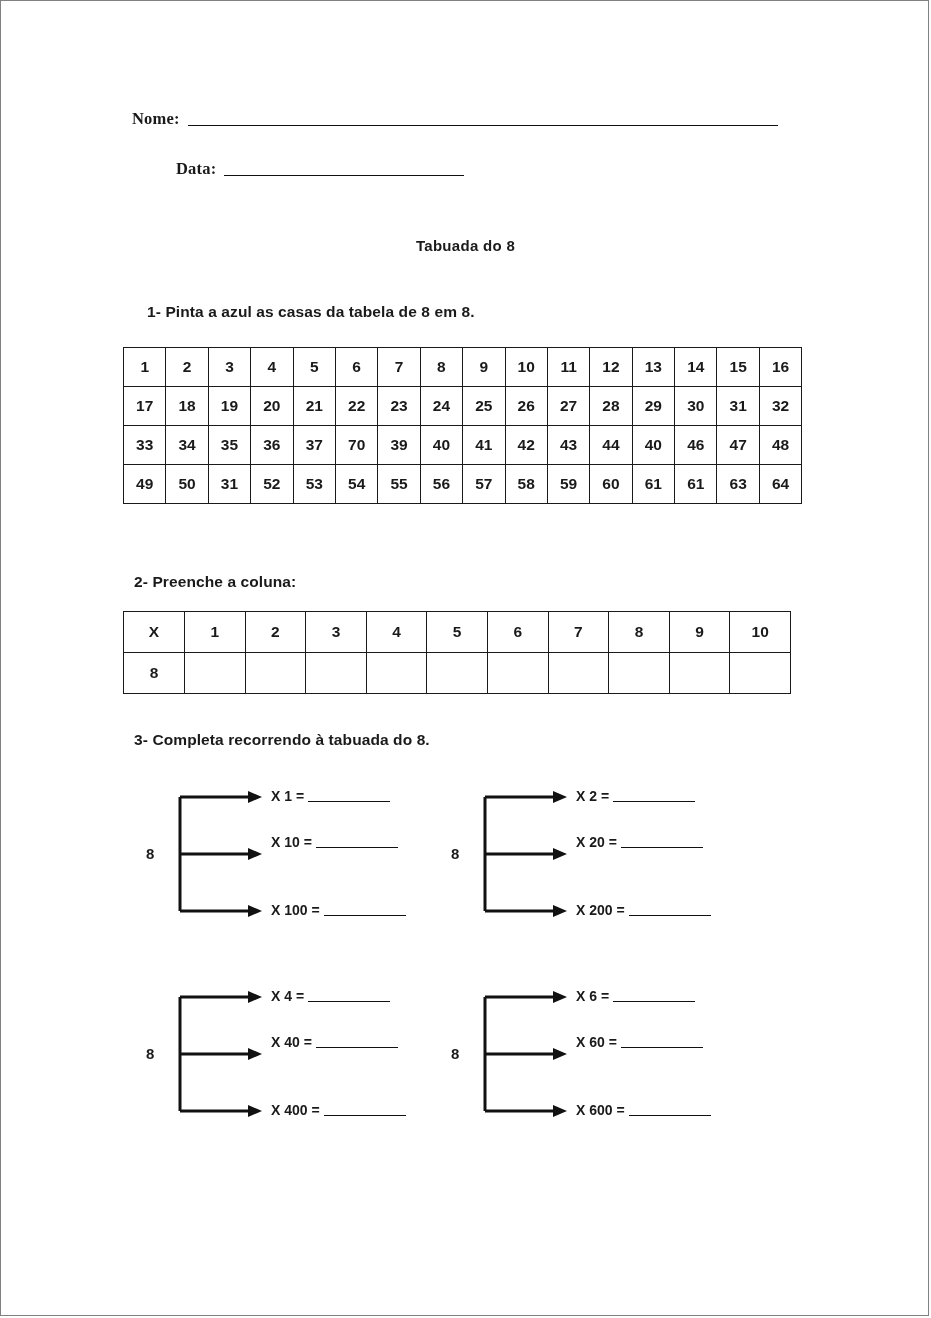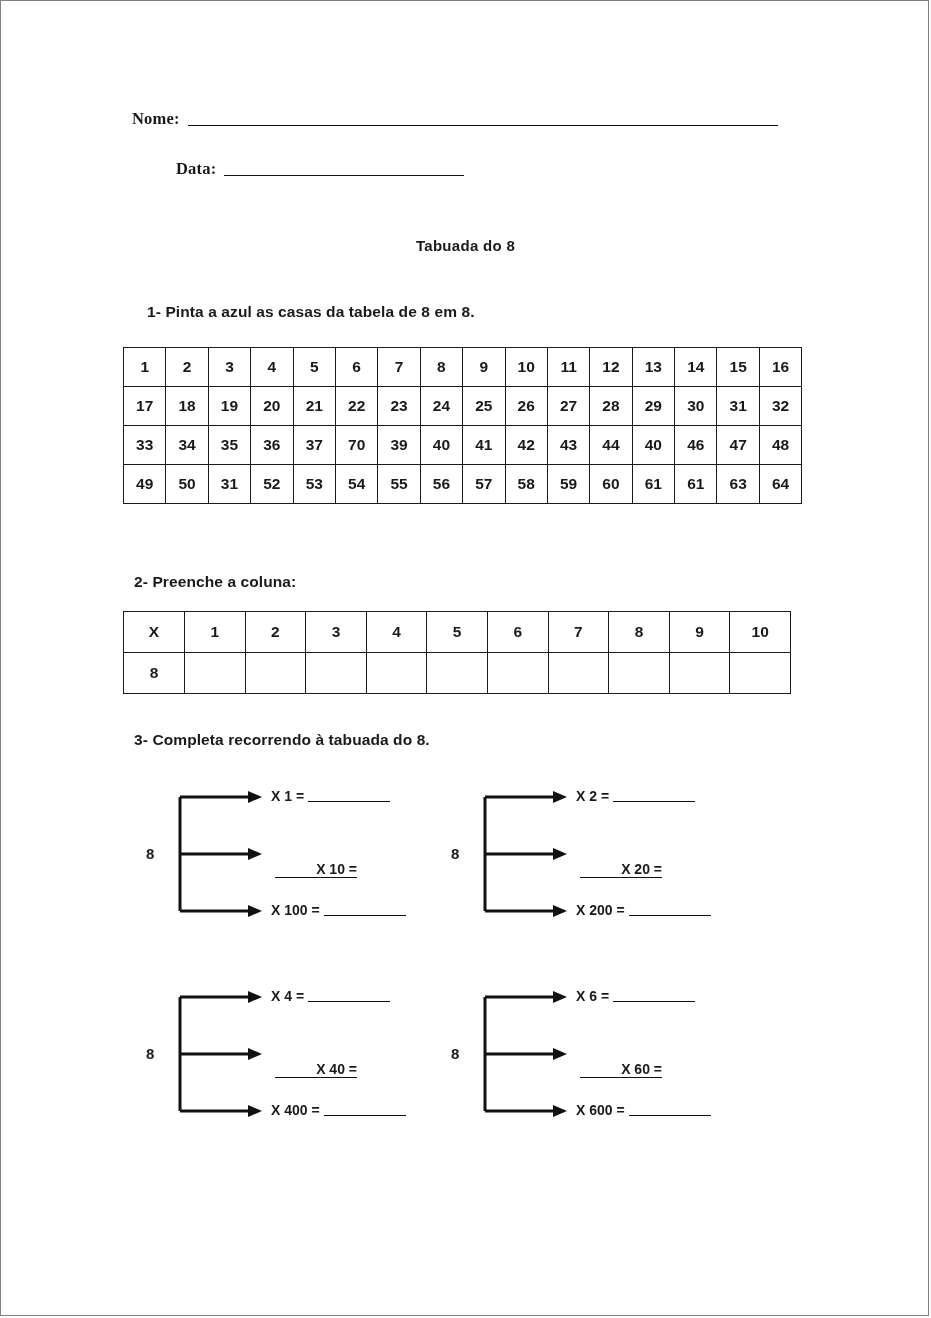--- a/index.html
+++ b/index.html
@@ -144,21 +144,21 @@
   }
   .branch-row {
     position: absolute;
     left: 114px;
     display: flex;
     align-items: flex-end;
     white-space: nowrap;
     margin-left: 11px;
   }
   .branch-row.r0 { top: 6px; }
-  .branch-row.r1 { top: 79px; flex-direction: column; }
+  .branch-row.r1 { top: 52px; }
   .branch-row.r2 { top: 120px; text-align: right; }
   .branch-label {
     font-size: 14px;
     font-weight: bold;
     line-height: 1;
   }
   .branch-rule {
     display: inline-block;
     border-bottom: 1.5px solid #111;
     height: 1px;

